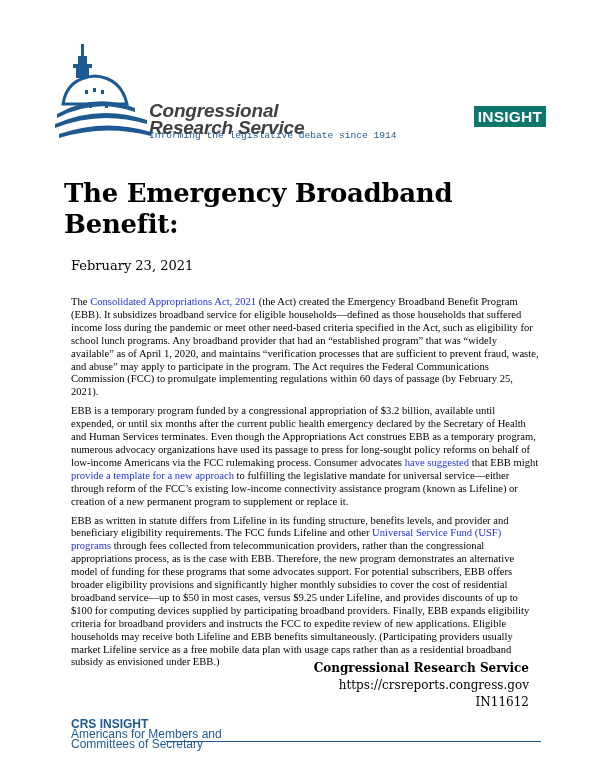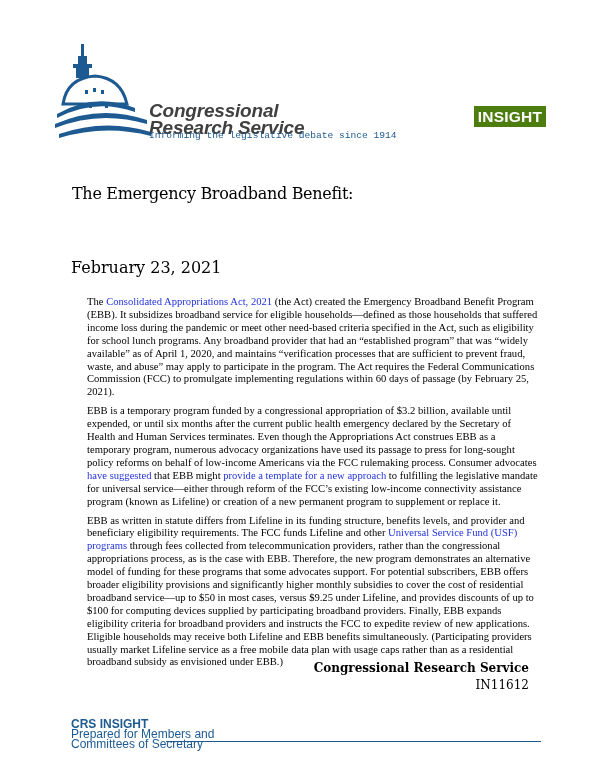--- a/index.html
+++ b/index.html
@@ -3,27 +3,27 @@
 <meta charset="utf-8">
 <style>
   html, body { margin: 0; padding: 0; background: #ffffff; }
   body { width: 600px; height: 777px; position: relative; overflow: hidden; font-family: "Liberation Serif", serif; color: #000; }
 
   .logo { position: absolute; left: 55px; top: 42px; width: 260px; height: 105px; }
   .logo svg { position: absolute; left: 0; top: 0; }
   .logo-title { position: absolute; left: 94px; top: 60px; font-family: "Liberation Sans", sans-serif; font-weight: bold; font-style: italic; color: #404040; font-size: 19px; line-height: 17px; letter-spacing: -0.2px; }
   .logo-tag { position: absolute; left: 94px; top: 88px; font-family: Liberation Mono, monospace; color: #1d5a92; font-size: 9.6px; white-space: nowrap; }
 
-  .insight-badge { position: absolute; left: 474px; top: 106px; width: 72px; height: 21px; background: #4d7c0f; color: #fff; font-family: "Liberation Sans", sans-serif; font-weight: bold; font-size: 15.5px; line-height: 21px; text-align: center; letter-spacing: 0.2px; }
+  .insight-badge { position: absolute; left: 474px; top: 106px; width: 72px; height: 21px; background: #0f766e; color: #fff; font-family: "Liberation Sans", sans-serif; font-weight: bold; font-size: 15.5px; line-height: 21px; text-align: center; letter-spacing: 0.2px; }
 
-  .title { position: absolute; left: 72px; top: 178px; width: 480px; font-family: "DejaVu Serif", serif; font-weight: normal; font-size: 16px; line-height: 31px; letter-spacing: -0.3px; }
-  .date { position: absolute; left: 71px; top: 258px; font-family: "DejaVu Serif", serif; font-size: 16px; }
+  .title { position: absolute; left: 64px; top: 178px; width: 480px; font-family: "DejaVu Serif", serif; font-weight: bold; font-size: 26px; line-height: 31px; letter-spacing: -0.3px; }
+  .date { position: absolute; left: 71px; top: 258px; font-family: "DejaVu Serif", serif; font-size: 13px; }
 
   .body { position: absolute; left: 71px; top: 296px; width: 470px; font-size: 10.6px; line-height: 12.9px; }
-  .body p { margin: 0 0 6px 16px; }
+  .body p { margin: 0 0 6px 0; }
   .link { color: #2233dd; }
 
   .sig { position: absolute; right: 71px; top: 660px; text-align: right; font-family: "DejaVu Serif", serif; font-size: 12px; line-height: 17px; }
   .sig .org { font-weight: bold; }
 
   .footer { position: absolute; left: 71px; top: 719px; font-family: "Liberation Sans", sans-serif; color: #1d5a92; font-size: 12px; line-height: 10px; }
   .footer .crs { font-weight: bold; }
   .footer-rule { position: absolute; left: 166px; top: 741px; width: 375px; height: 1px; background: #1d5a92; }
 </style>
 </head>
@@ -64,21 +64,22 @@
 <div class="date">February 23, 2021</div>
 
 <div class="body">
   <p><span>The </span><a class="link">Consolidated Appropriations Act, 2021</a><span> (the Act) created the Emergency Broadband Benefit Program (EBB). It subsidizes broadband service for eligible households—defined as those households that suffered income loss during the pandemic or meet other need-based criteria specified in the Act, such as eligibility for school lunch programs. Any broadband provider that had an “established program” that was “widely available” as of April 1, 2020, and maintains “verification processes that are sufficient to prevent fraud, waste, and abuse” may apply to participate in the program. The Act requires the Federal Communications Commission (FCC) to promulgate implementing regulations within 60 days of passage (by February 25, 2021).</span></p>
   <p><span>EBB is a temporary program funded by a congressional appropriation of $3.2 billion, available until expended, or until six months after the current public health emergency declared by the Secretary of Health and Human Services terminates. Even though the Appropriations Act construes EBB as a temporary program, numerous advocacy organizations have used its passage to press for long-sought policy reforms on behalf of low-income Americans via the FCC rulemaking process. Consumer advocates </span><a class="link">have suggested</a><span> that EBB might </span><a class="link">provide a template for a new approach</a><span> to fulfilling the legislative mandate for universal service—either through reform of the FCC’s existing low-income connectivity assistance program (known as Lifeline) or creation of a new permanent program to supplement or replace it.</span></p>
   <p><span>EBB as written in statute differs from Lifeline in its funding structure, benefits levels, and provider and beneficiary eligibility requirements. The FCC funds Lifeline and other </span><a class="link">Universal Service Fund (USF) programs</a><span> through fees collected from telecommunication providers, rather than the congressional appropriations process, as is the case with EBB. Therefore, the new program demonstrates an alternative model of funding for these programs that some advocates support. For potential subscribers, EBB offers broader eligibility provisions and significantly higher monthly subsidies to cover the cost of residential broadband service—up to $50 in most cases, versus $9.25 under Lifeline, and provides discounts of up to $100 for computing devices supplied by participating broadband providers. Finally, EBB expands eligibility criteria for broadband providers and instructs the FCC to expedite review of new applications. Eligible households may receive both Lifeline and EBB benefits simultaneously. (Participating providers usually market Lifeline service as a free mobile data plan with usage caps rather than as a residential broadband subsidy as envisioned under EBB.)</span></p>
 </div>
 
 <div class="sig">
   <div class="org">Congressional Research Service</div>
+  <div>https://crsreports.congress.gov</div>
   <div>IN11612</div>
 </div>
 
 <div class="footer">
   <div class="crs">CRS INSIGHT</div>
-  <div>Prepared for Members and</div>
+  <div>Americans for Members and</div>
   <div>Committees of Secretary</div>
 </div>
 <div class="footer-rule"></div>
 
 </body></html>

